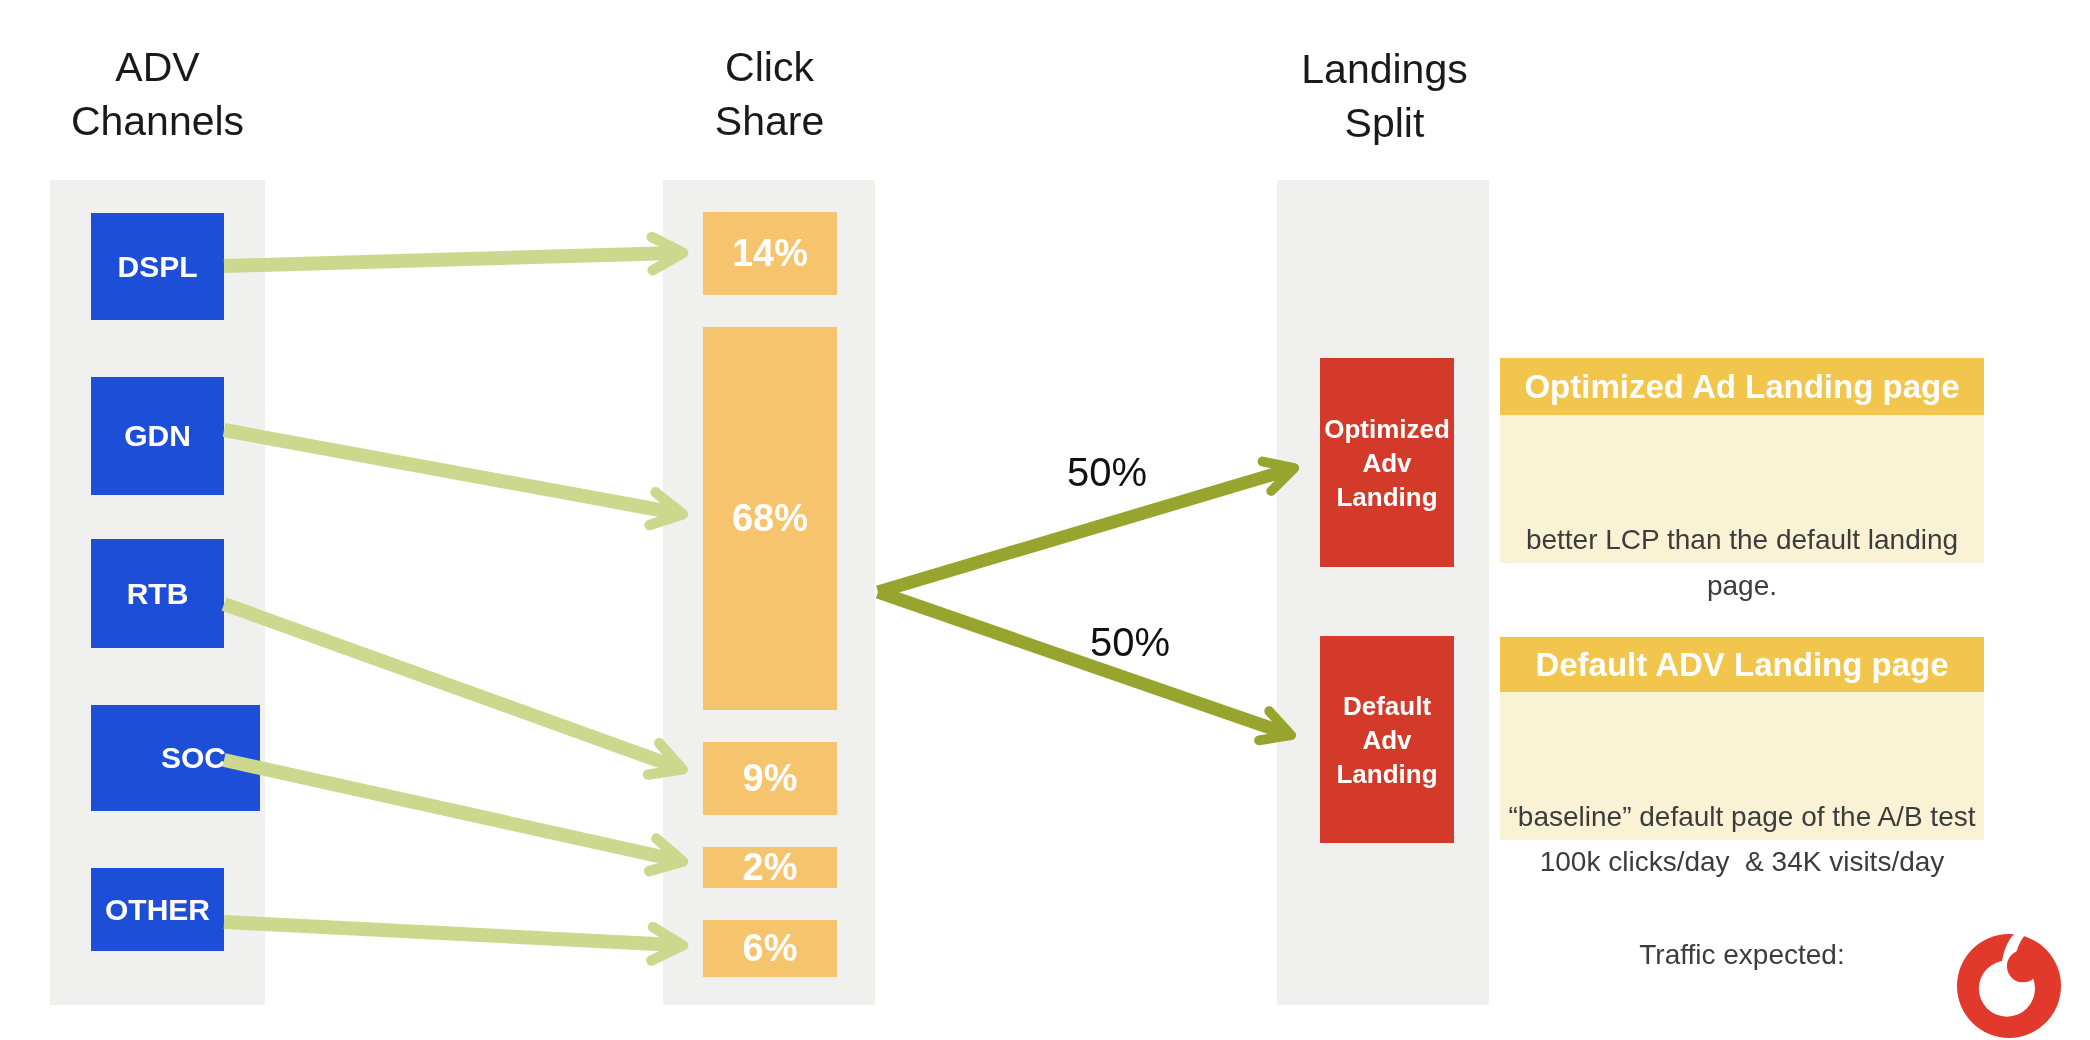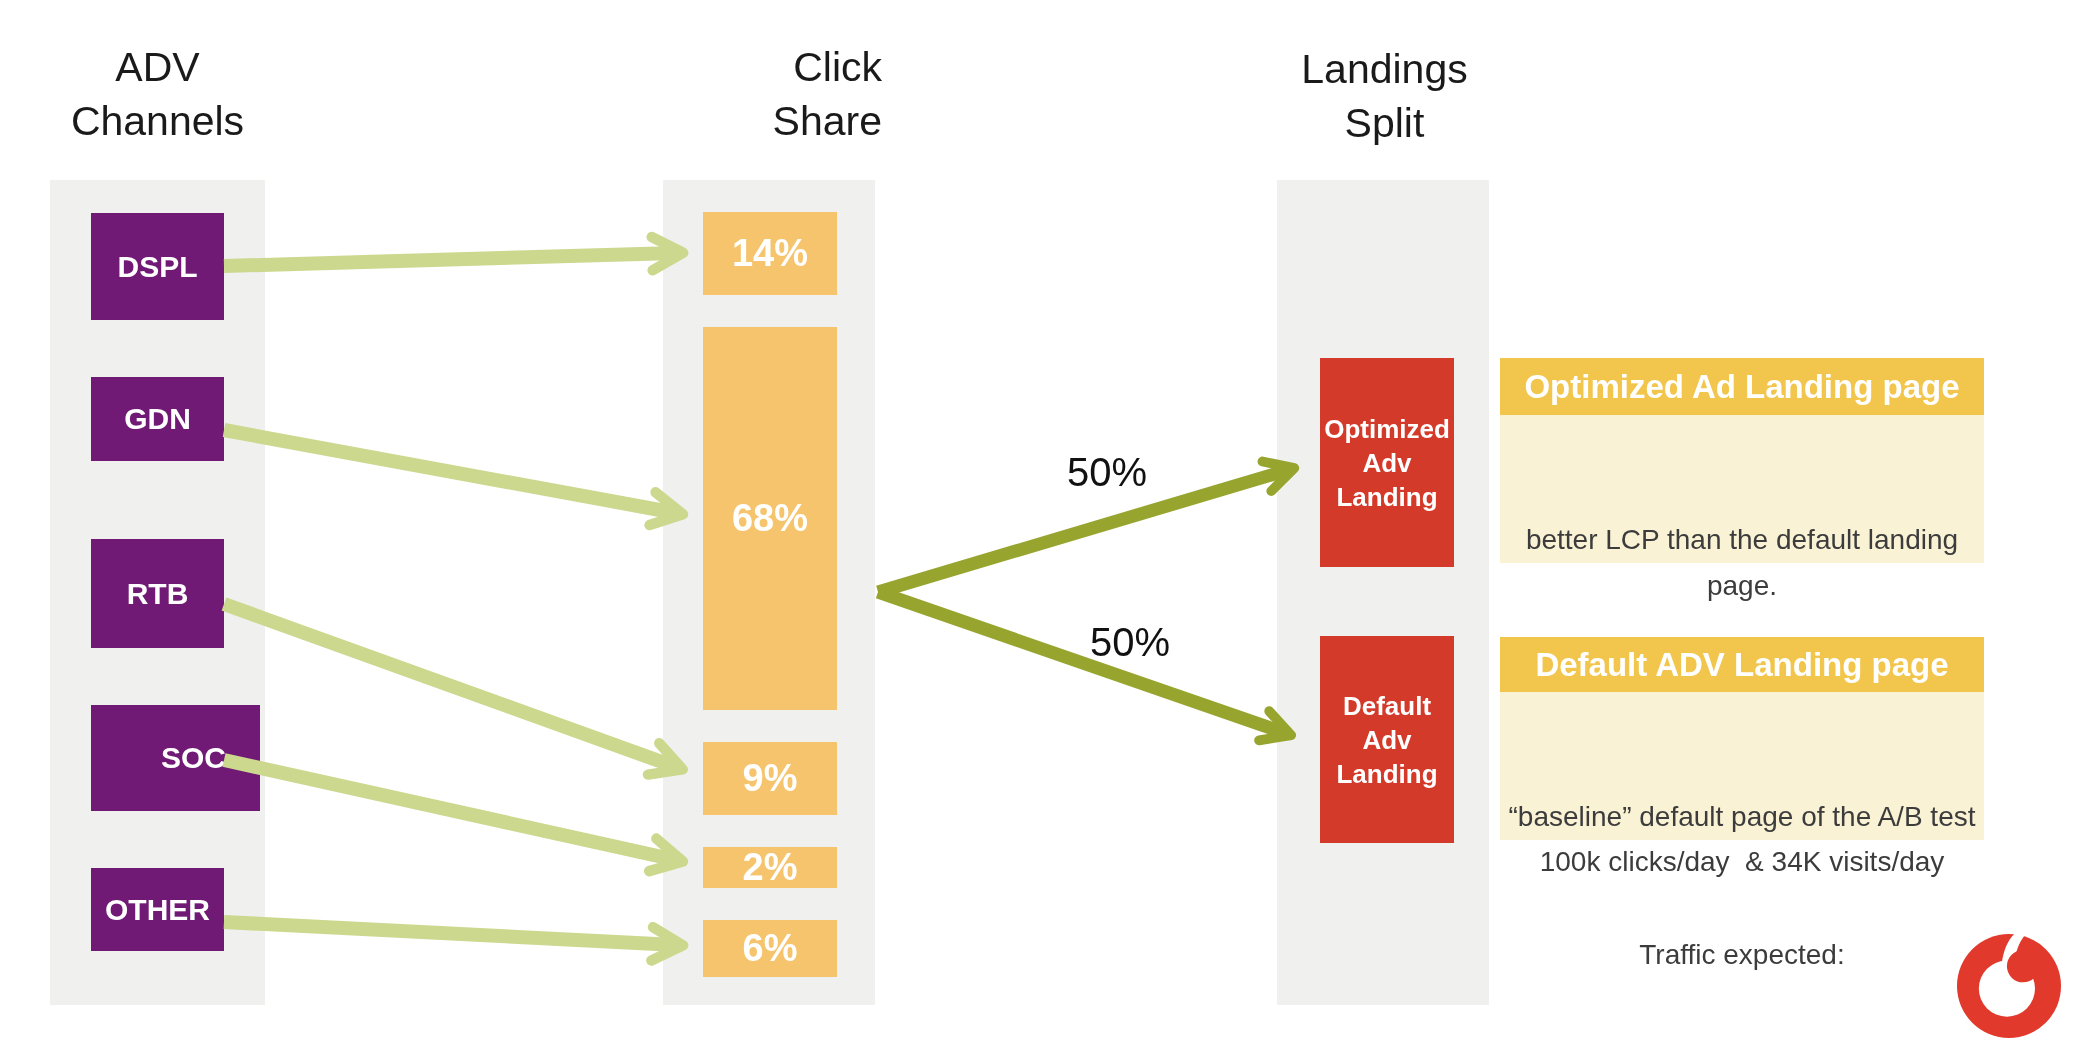--- a/index.html
+++ b/index.html
@@ -9,21 +9,21 @@
   }
   .col-header{
     position:absolute;text-align:center;color:#1a1a1a;
     font-size:41px;line-height:54px;white-space:pre-line;font-weight:400;
   }
   .col-bg{position:absolute;top:180px;width:212px;height:825px;background:#f0f0ef;}
   .node{
     position:absolute;display:flex;align-items:center;justify-content:center;
     color:#ffffff;font-weight:700;text-align:center;
   }
-  .channel{left:91px;width:133px;background:#701a75;font-size:30px;}
+  .channel{left:91px;width:133px;background:#1d4ed8;font-size:30px;}
   .share{left:703px;width:134px;background:#f6c46d;font-size:38px;}
   .landing{
     left:1320px;width:134px;background:#d43a29;font-size:26px;
     line-height:34px;white-space:pre-line;
   }
   .split-label{
     position:absolute;width:140px;text-align:center;color:#111111;
     font-size:40px;font-weight:400;
   }
   .card{position:absolute;left:1500px;width:484px;}
@@ -38,33 +38,33 @@
   .arrows{position:absolute;left:0;top:0;pointer-events:none;}
   .logo{position:absolute;left:1957px;top:934px;width:104px;height:104px;}
 </style>
 </head>
 <body>
 
 <div class="canvas">
 
   <div class="col-header" style="left:30px;top:40px;width:255px;">ADV
 Channels</div>
-  <div class="col-header" style="left:657px;top:40px;width:225px;text-align:right;">Click
+  <div class="col-header" style="left:657px;top:40px;width:225px;">Click
 Share</div>
   <div class="col-header" style="left:1272px;top:42px;width:225px;">Landings
 Split</div>
 
   <div class="col-bg" style="left:50px;width:215px;"></div>
   <div class="col-bg" style="left:663px;"></div>
   <div class="col-bg" style="left:1277px;"></div>
 
   <div class="node channel" style="top:213px;height:107px;">
     <span>DSPL</span>
   </div>
-  <div class="node channel" style="top:377px;height:84px;">
+  <div class="node channel" style="top:377px;height:118px;">
     <span>GDN</span>
   </div>
   <div class="node channel" style="top:539px;height:109px;">
     <span>RTB</span>
   </div>
   <div class="node channel" style="top:705px;height:106px;padding-left:36px;">
     <span>SOC</span>
   </div>
   <div class="node channel" style="top:868px;height:83px;">
     <span>OTHER</span>

